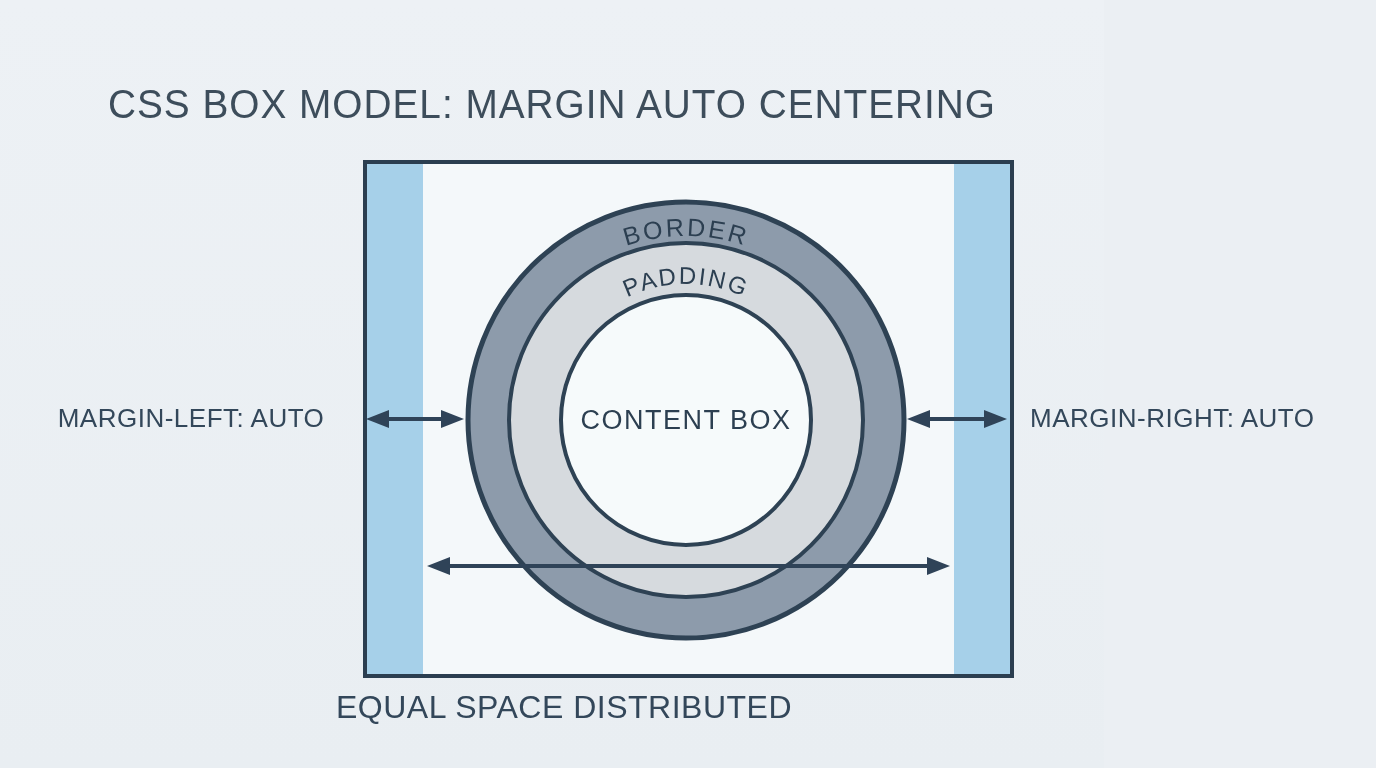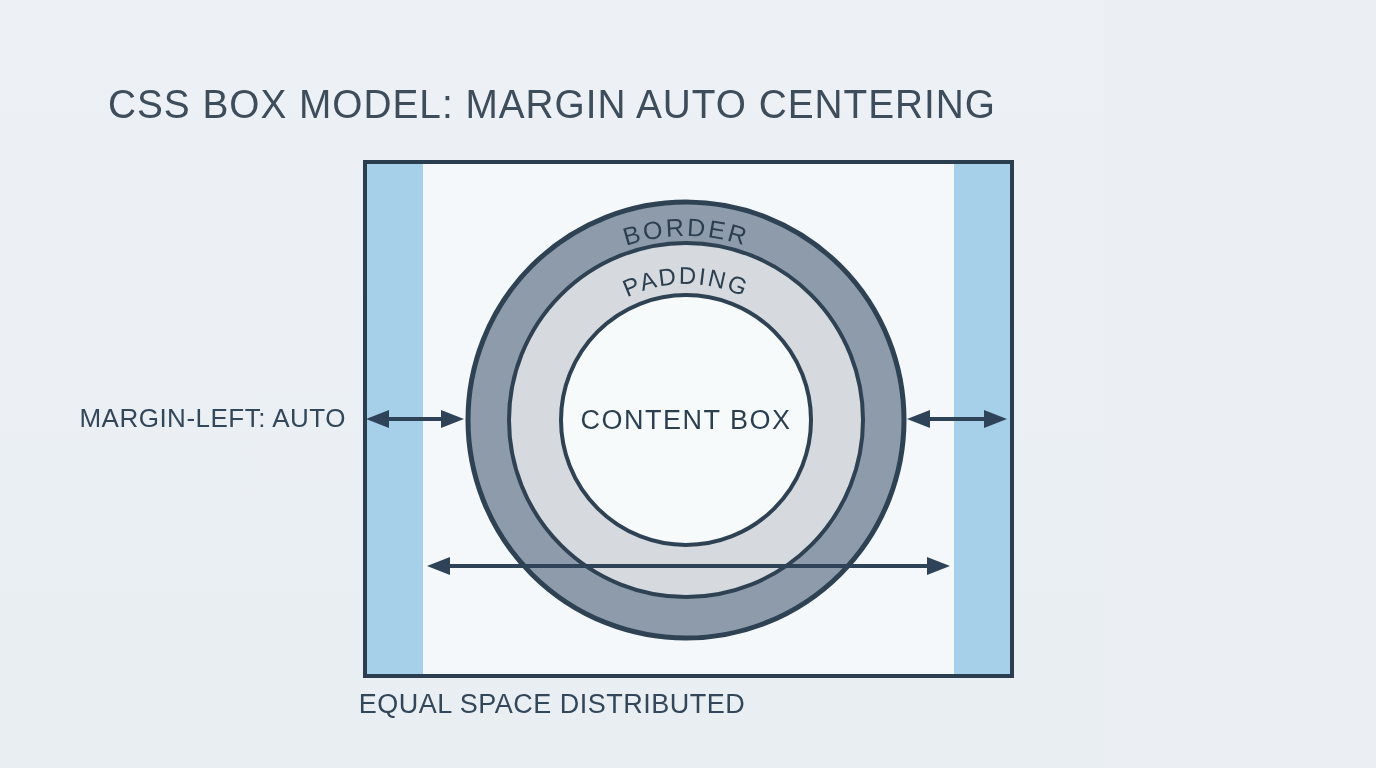--- a/index.html
+++ b/index.html
@@ -51,33 +51,34 @@
     position: absolute;
     top: 403px;
     font-size: 26px;
     letter-spacing: 0.5px;
     color: #33475a;
     white-space: nowrap;
   }
   .side-label.left {
     left: 0;
     width: 346px;
-    text-align: right;
+    text-align: center;
+    padding-left: 18px;
   }
   .side-label.right {
     left: 1030px;
     text-align: left;
   }
   .caption {
     position: absolute;
     top: 689px;
-    left: 0;
+    left: 12px;
     width: 100%;
     text-align: center;
-    font-size: 27px;
+    font-size: 32px;
     letter-spacing: 0.5px;
     color: #33475a;
   }
   svg.overlay {
     position: absolute;
     left: 0;
     top: 0;
     width: 1376px;
     height: 768px;
   }
@@ -94,20 +95,21 @@
 </style>
 </head>
 <body>
 
 <div class="stage">
 
   <div class="title">CSS BOX MODEL: MARGIN AUTO CENTERING</div>
 
   <div class="side-label left">MARGIN-LEFT: AUTO</div>
 
+  <div class="side-label right">MARGIN-RIGHT: AUTO</div>
 
   <div class="caption">EQUAL SPACE DISTRIBUTED</div>
 
   <div class="container-box">
     <div class="strip strip-left"></div>
     <div class="strip strip-right"></div>
   </div>
 
   <svg class="overlay" viewBox="0 0 1376 768">
     <defs>

